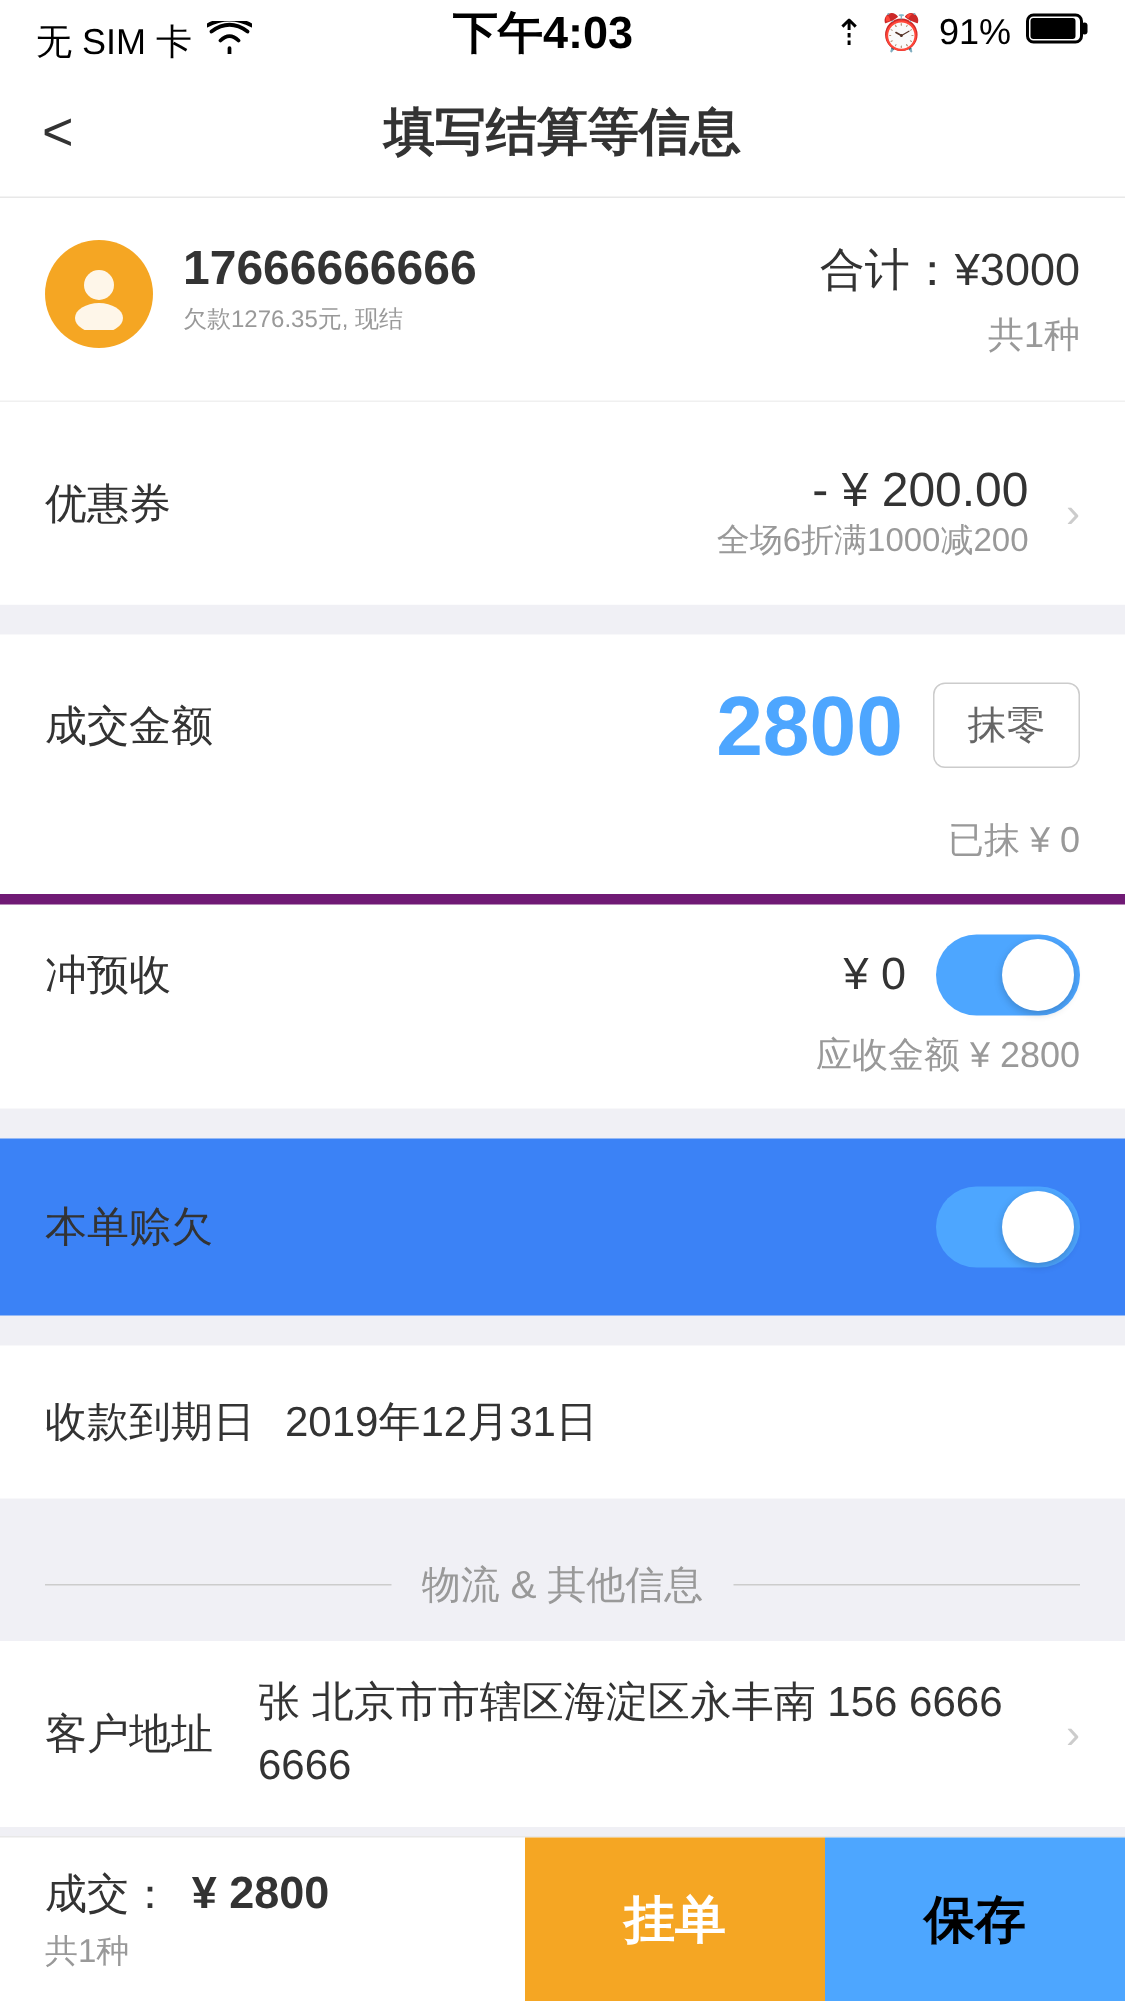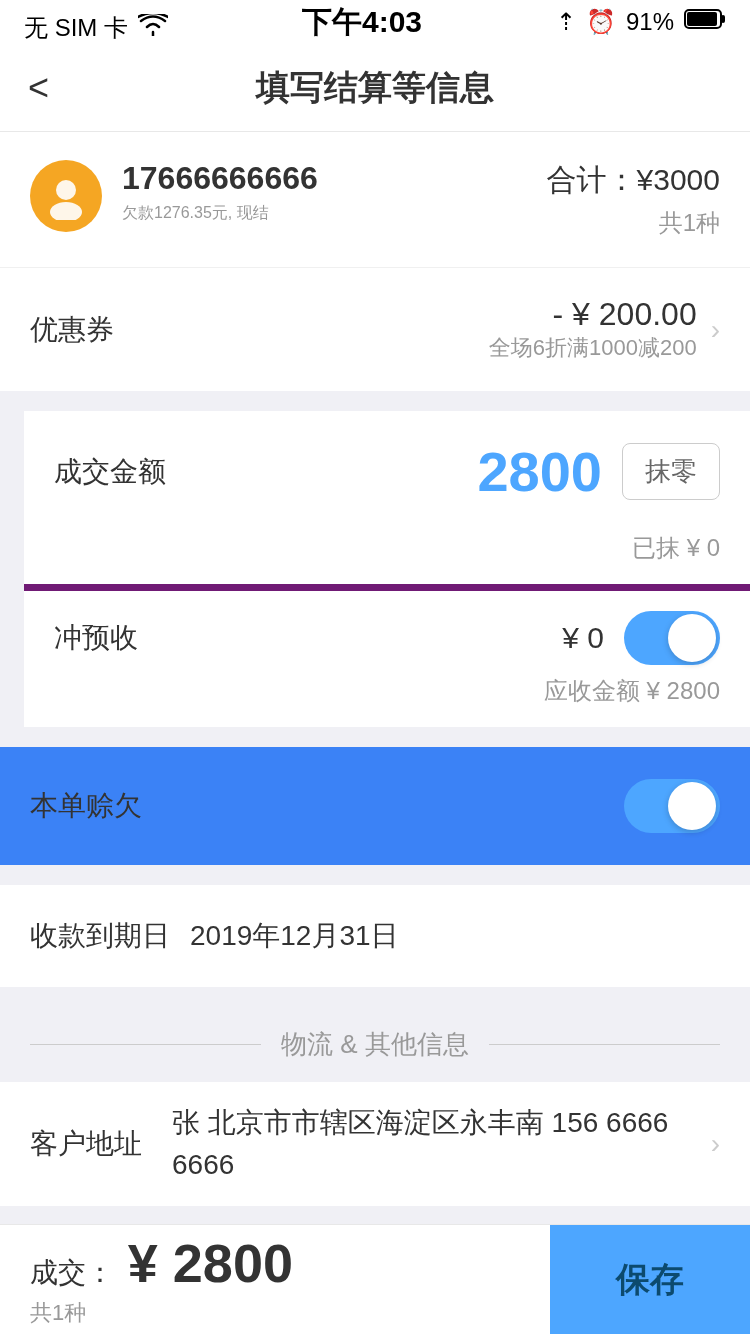--- a/index.html
+++ b/index.html
@@ -84,30 +84,29 @@
 
     
     .coupon-row {
       display: flex;
       align-items: center;
       padding: 28px 30px;
       background: #fff;
       border-top: 1px solid #f0f0f0;
     }
     .coupon-label { font-size: 28px; color: #333; }
-    .coupon-right { margin-left: auto; display: flex; align-items: center; gap: 8px; }
+    .coupon-right { margin-left: auto; display: flex; align-items: center; gap: 19px; margin-top: 12px; }
     .coupon-discount { font-size: 32px; color: #333; font-weight: 500; }
     .coupon-desc { font-size: 22px; color: #999; }
     .chevron-icon { font-size: 28px; color: #ccc; margin-left: 6px; }
 
     
     .deal-section {
       background: #fff;
       margin-bottom: 20px;
-      margin-left: 24px;
     }
     .deal-row {
       display: flex;
       align-items: center;
       padding: 28px 30px;
     }
     .deal-label { font-size: 28px; color: #333; }
     .deal-right { margin-left: auto; display: flex; align-items: center; gap: 20px; }
     .deal-amount { font-size: 56px; font-weight: 600; color: #4da6ff; }
     .round-btn {
@@ -222,21 +221,21 @@
       background: #fff;
       display: flex;
       align-items: center;
       border-top: 1px solid #e8e8e8;
     }
     .bottom-summary {
       padding: 0 30px;
       flex: 1;
     }
     .bottom-deal { font-size: 28px; color: #333; }
-    .bottom-deal-amount { font-size: 54px; font-weight: 700; color: #333; margin-left: 6px; }
+    .bottom-deal-amount { font-size: 30px; font-weight: 700; color: #333; margin-left: 6px; }
     .bottom-sub { font-size: 22px; color: #999; margin-top: 4px; }
     .bottom-btn-hold {
       width: 200px;
       height: 110px;
       background: #f5a623;
       display: flex;
       align-items: center;
       justify-content: center;
       font-size: 34px;
       color: #fff;
@@ -244,21 +243,21 @@
       cursor: pointer;
     }
     .bottom-btn-save {
       width: 200px;
       height: 110px;
       background: #4da6ff;
       display: flex;
       align-items: center;
       justify-content: center;
       font-size: 34px;
-      color: #0c4a6e;
+      color: #000000;
       font-weight: 600;
       cursor: pointer;
     }
 
     .main-content {
       padding-bottom: 110px;
     }
   </style>
 </head>
 <body>
@@ -377,14 +376,15 @@
 </div>
 
 <div class="bottom-bar">
   <div class="bottom-summary">
     <div>
       <span class="bottom-deal">成交：</span>
       <span class="bottom-deal-amount">¥ 2800</span>
     </div>
     <div class="bottom-sub">共1种</div>
   </div>
+  <div class="bottom-btn-hold">挂单</div>
   <div class="bottom-btn-save">保存</div>
 </div>
 
 </body></html>

